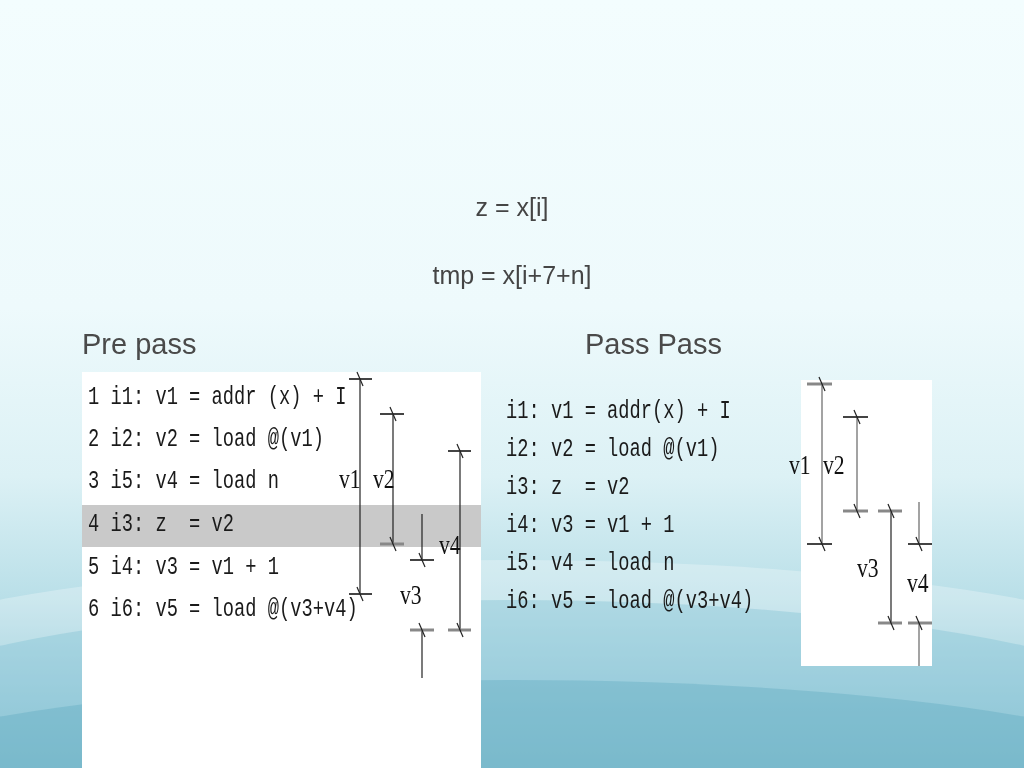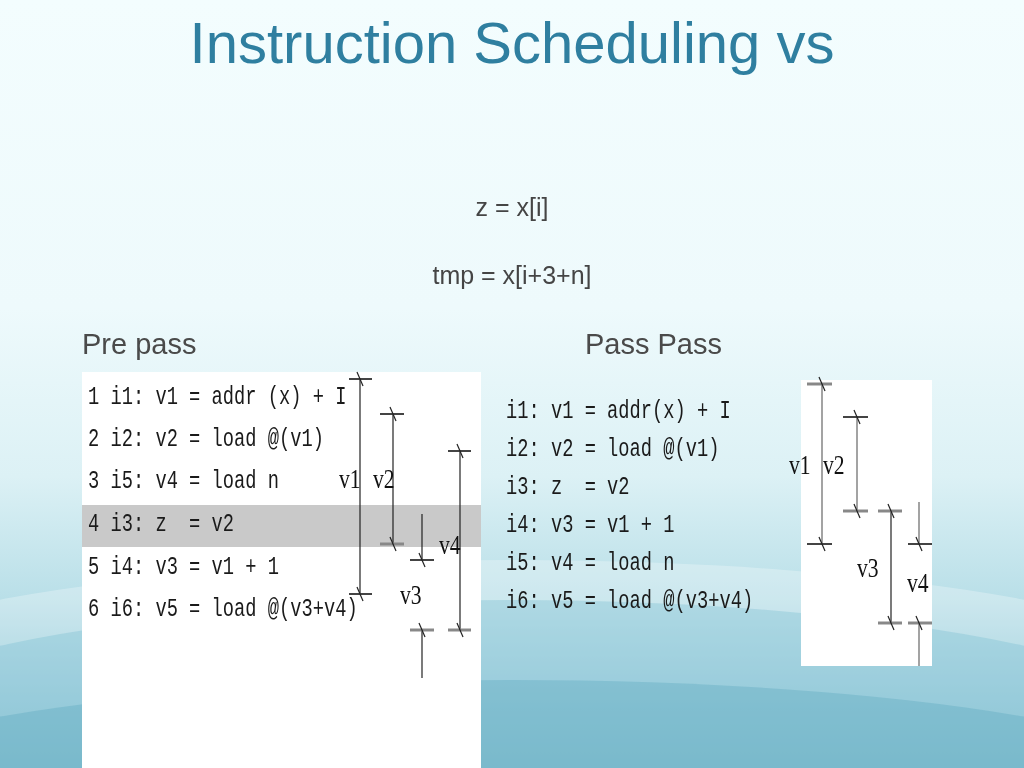--- a/index.html
+++ b/index.html
@@ -57,25 +57,24 @@
     svg.lines { position: absolute; left: 0; top: 0; overflow: visible; }
   </style>
 </head>
 <body>
 
 <div class="swoosh sw1"></div>
 <div class="swoosh sw2"></div>
 <div class="swoosh sw3"></div>
 
 <h1 class="title" style="margin:0;">
-  <div>Instruction Scheduling vs</div>
 </h1>
 
 <div class="expr expr1">z = x[i]</div>
-<div class="expr expr2">tmp = x[i+3+n]</div>
+<div class="expr expr2">tmp = x[i+7+n]</div>
 
 <div class="section-label label-pre">Pre pass</div>
 <div class="section-label label-post">Pass Pass</div>
 
 <div class="panel pre-panel">
   <div class="hl-row"></div>
   <div class="code pre-code">
     <div class="line" style="top:0px">1 i1: v1 = addr (x) + I</div>
     <div class="line" style="top:42px">2 i2: v2 = load @(v1)</div>
     <div class="line" style="top:84px">3 i5: v4 = load n</div>

